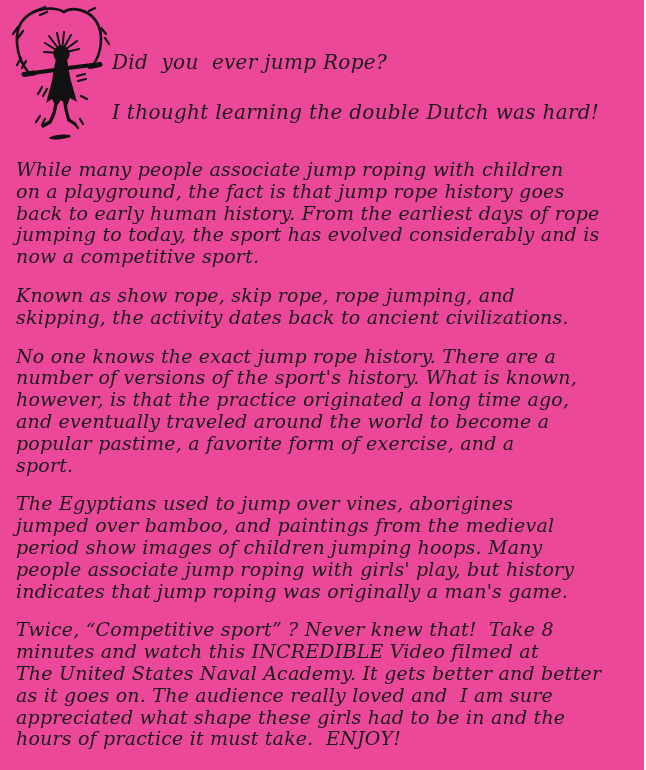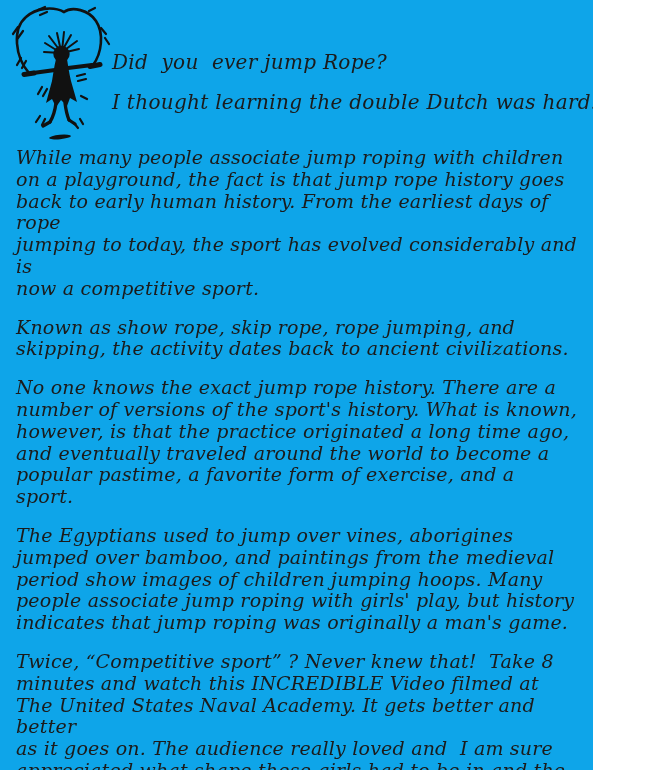--- a/index.html
+++ b/index.html
@@ -1,21 +1,21 @@
 <!DOCTYPE html>
 <html><head>
 <meta charset="utf-8">
 <style>
   * { margin: 0; padding: 0; box-sizing: border-box; }
   html, body { background: #ffffff; }
   .page {
     position: relative;
-    width: 593px;
+    width: 644px;
     height: 770px;
-    background: #0ea5e9;
+    background: #ec4899;
     color: #1b1b1b;
     font-family: "DejaVu Serif", "Liberation Serif", serif;
     font-style: italic;
     overflow: hidden;
   }
   .header {
     position: relative;
     height: 145px;
   }
   .clipart {
@@ -29,30 +29,30 @@
     position: absolute;
     left: 112px;
     top: 50px;
   }
   .headline {
     font-size: 20px;
     line-height: 24px;
     white-space: pre;
     letter-spacing: 0.3px;
   }
-  .headline + .headline { margin-top: 16px; }
+  .headline + .headline { margin-top: 26px; }
   .body-text {
     padding: 2px 8px 0 16px;
   }
   .body-text p {
     font-size: 19px;
     line-height: 21.8px;
     letter-spacing: 0.2px;
     white-space: pre-wrap;
-    margin: 0 0 17px 0;
+    margin: 12px 0 17px 0;
   }
 </style>
 </head>
 <body>
 
 <div class="page">
 
   <div class="header">
     <svg class="clipart" viewBox="0 0 113 140" xmlns="http://www.w3.org/2000/svg" aria-hidden="true">
       <g stroke="#111" fill="none" stroke-linecap="round">

